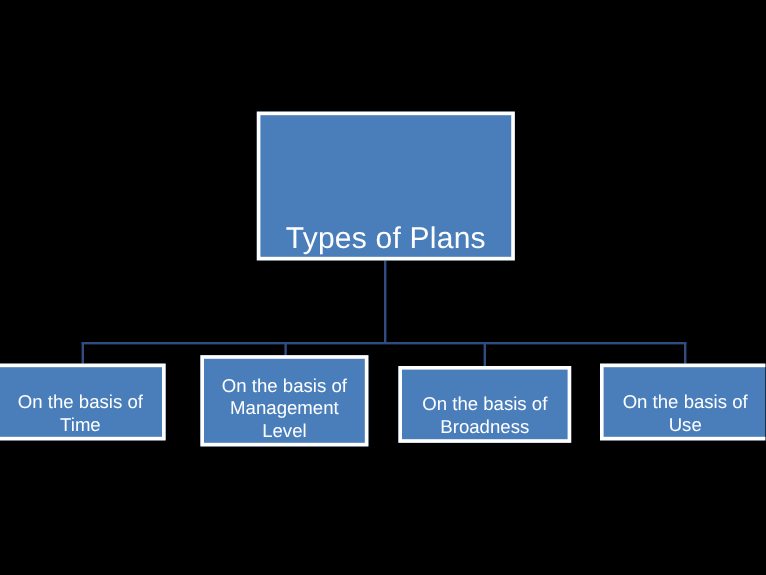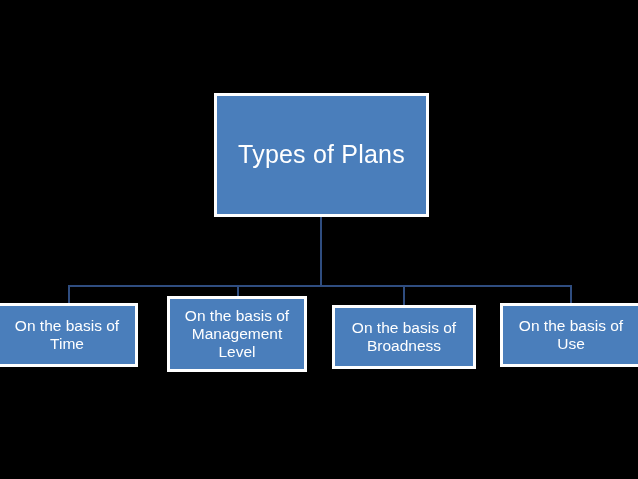--- a/index.html
+++ b/index.html
@@ -18,21 +18,21 @@
     overflow: hidden;
   }
 
   
   .node {
     position: absolute;
     background: #4a7ebb;
     border: 3px solid #ffffff;
     box-sizing: border-box;
     display: flex;
-    align-items: center;
+    align-items: flex-end;
     justify-content: center;
     text-align: center;
     color: #ffffff;
     line-height: 1.18;
     z-index: 3;
   }
   .node-label {
     display: block;
     width: 100%;
     padding: 0 4px;

